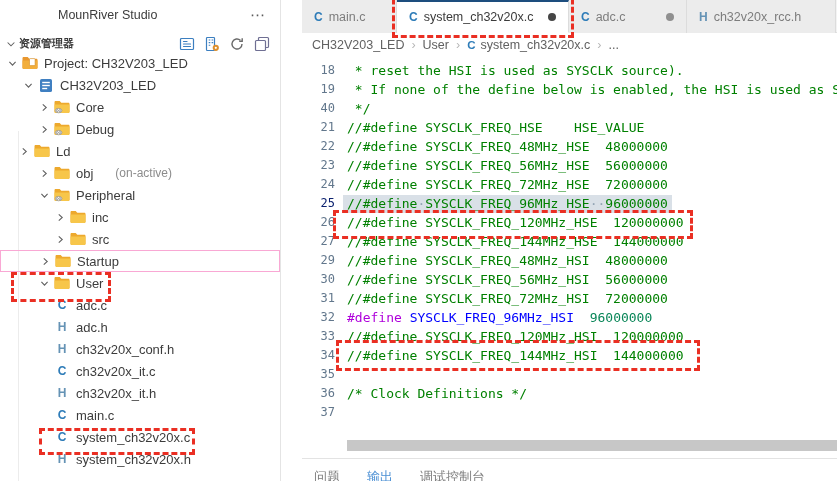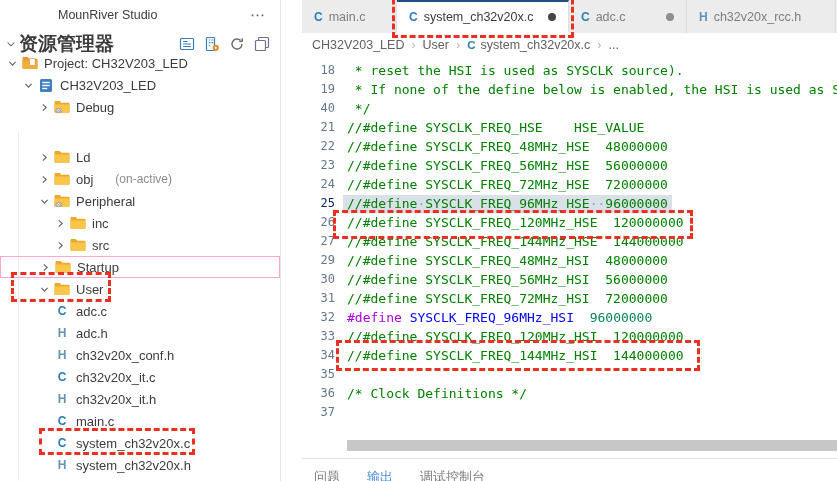--- a/index.html
+++ b/index.html
@@ -3,21 +3,21 @@
 <meta charset="utf-8">
 <style>
   *{box-sizing:border-box;margin:0;padding:0}
   html,body{width:837px;height:481px;overflow:hidden}
   body{position:relative;background:#fff;font-family:"Liberation Sans",sans-serif;color:#3c3c3c}
 
   
   .sidebar{position:absolute;left:0;top:0;width:281px;height:481px;background:#fff;border-right:1px solid #e4e4e4}
   .titlebar{height:30px;display:flex;align-items:center;padding:0 14px 0 58px;font-size:12.5px;color:#3c3c3c}
   .more{margin-left:auto;color:#5a5a5a;font-size:15px;letter-spacing:1px;cursor:pointer;line-height:10px}
-  .explorer-header{height:27px;display:flex;align-items:center;padding:0 10px 0 3px;font-size:19px;font-weight:700;color:#3b3b3b}
+  .explorer-header{height:27px;display:flex;align-items:center;padding:0 10px 0 3px;font-size:11px;font-weight:700;color:#3b3b3b}
   .explorer-header .hchev{display:flex;width:16px;justify-content:center}
   .hdr-actions{margin-left:auto;display:flex;gap:9px;align-items:center}
   .hdr-actions span{display:flex;cursor:pointer}
   .tree{position:absolute;top:52px;left:0;width:280px}
   .guide{position:absolute;left:18px;top:79px;bottom:-396px;width:1px;height:396px;background:#ececec}
   .row{height:22px;display:flex;align-items:center;font-size:13px;color:#3c3c3c;position:relative;cursor:pointer}
   .row.outlined{border:1px solid #f9a8d4}
   .chev{width:16px;flex:none;display:flex;justify-content:center;align-items:center}
   .chev.open svg{transform:rotate(90deg)}
   .ticon{width:20px;flex:none;display:flex;justify-content:center;align-items:center}
@@ -155,23 +155,40 @@
         </span>
         <span class="ticon">
           <svg width="16" height="14" viewBox="0 0 16 14">
             <path d="M.5 2.2C.5 1.5 1 1 1.7 1h4l1.6 1.8h7c.7 0 1.2.5 1.2 1.2v7.8c0 .7-.5 1.2-1.2 1.2H1.7C1 13 .5 12.5.5 11.8z" fill="#eda92d"></path>
             <path d="M.5 4.6h15v7.2c0 .7-.5 1.2-1.2 1.2H1.7C1 13 .5 12.5.5 11.8z" fill="#f7c64a"></path>
             <ellipse cx="4.6" cy="10.6" rx="3.3" ry="2.2" fill="#fff" stroke="#8a8a8a" stroke-width=".7"></ellipse>
             <circle cx="3.3" cy="10.6" r="1" fill="none" stroke="#8a8a8a" stroke-width=".8"></circle>
             <circle cx="5.9" cy="10.6" r="1" fill="none" stroke="#8a8a8a" stroke-width=".8"></circle>
           </svg>
         </span>
+        <span class="tlabel">Core</span>
+      </div>
+      <div class="row" style="padding-left: 36px;">
+        <span class="chev">
+          <svg width="11" height="11" viewBox="0 0 16 16" fill="none" stroke="#616161" stroke-width="1.6">
+            <path d="M5.5 3.5l5 4.5-5 4.5"></path>
+          </svg>
+        </span>
+        <span class="ticon">
+          <svg width="16" height="14" viewBox="0 0 16 14">
+            <path d="M.5 2.2C.5 1.5 1 1 1.7 1h4l1.6 1.8h7c.7 0 1.2.5 1.2 1.2v7.8c0 .7-.5 1.2-1.2 1.2H1.7C1 13 .5 12.5.5 11.8z" fill="#eda92d"></path>
+            <path d="M.5 4.6h15v7.2c0 .7-.5 1.2-1.2 1.2H1.7C1 13 .5 12.5.5 11.8z" fill="#f7c64a"></path>
+            <ellipse cx="4.6" cy="10.6" rx="3.3" ry="2.2" fill="#fff" stroke="#8a8a8a" stroke-width=".7"></ellipse>
+            <circle cx="3.3" cy="10.6" r="1" fill="none" stroke="#8a8a8a" stroke-width=".8"></circle>
+            <circle cx="5.9" cy="10.6" r="1" fill="none" stroke="#8a8a8a" stroke-width=".8"></circle>
+          </svg>
+        </span>
         <span class="tlabel">Debug</span>
       </div>
-      <div class="row" style="padding-left: 36px; margin-top: 28px;">
+      <div class="row" style="padding-left: 16px;">
         <span class="chev">
           <svg width="11" height="11" viewBox="0 0 16 16" fill="none" stroke="#616161" stroke-width="1.6">
             <path d="M5.5 3.5l5 4.5-5 4.5"></path>
           </svg>
         </span>
         <span class="ticon">
           <svg width="16" height="14" viewBox="0 0 16 14">
             <path d="M.5 2.2C.5 1.5 1 1 1.7 1h4l1.6 1.8h7c.7 0 1.2.5 1.2 1.2v7.8c0 .7-.5 1.2-1.2 1.2H1.7C1 13 .5 12.5.5 11.8z" fill="#eda92d"></path>
             <path d="M.5 4.6h15v7.2c0 .7-.5 1.2-1.2 1.2H1.7C1 13 .5 12.5.5 11.8z" fill="#f7c64a"></path>
           </svg>

